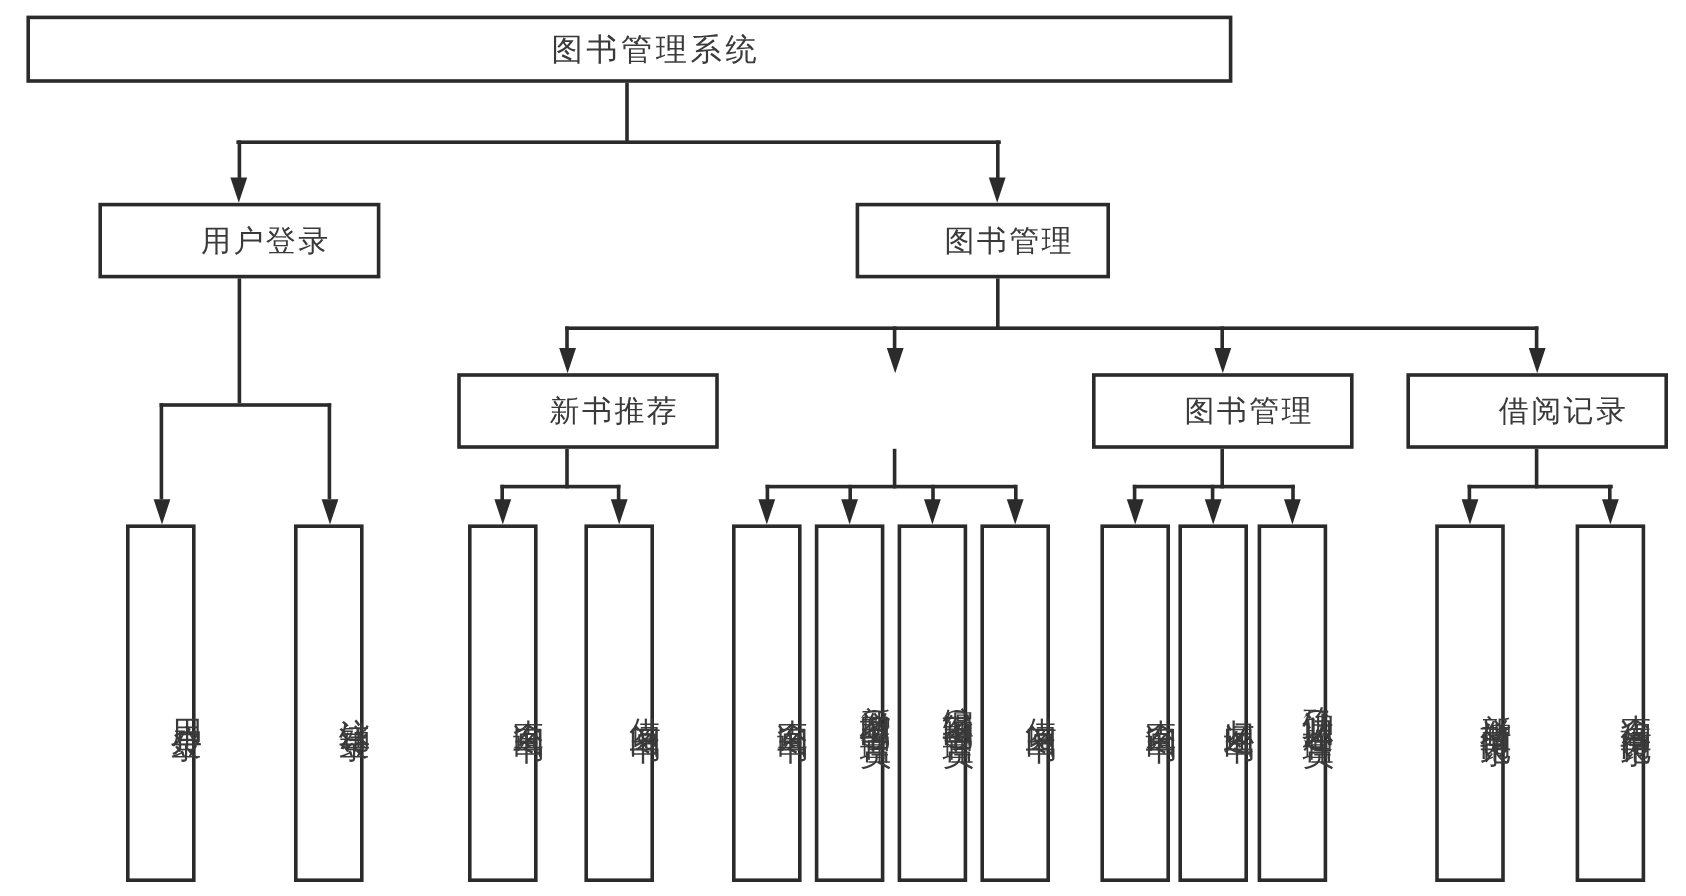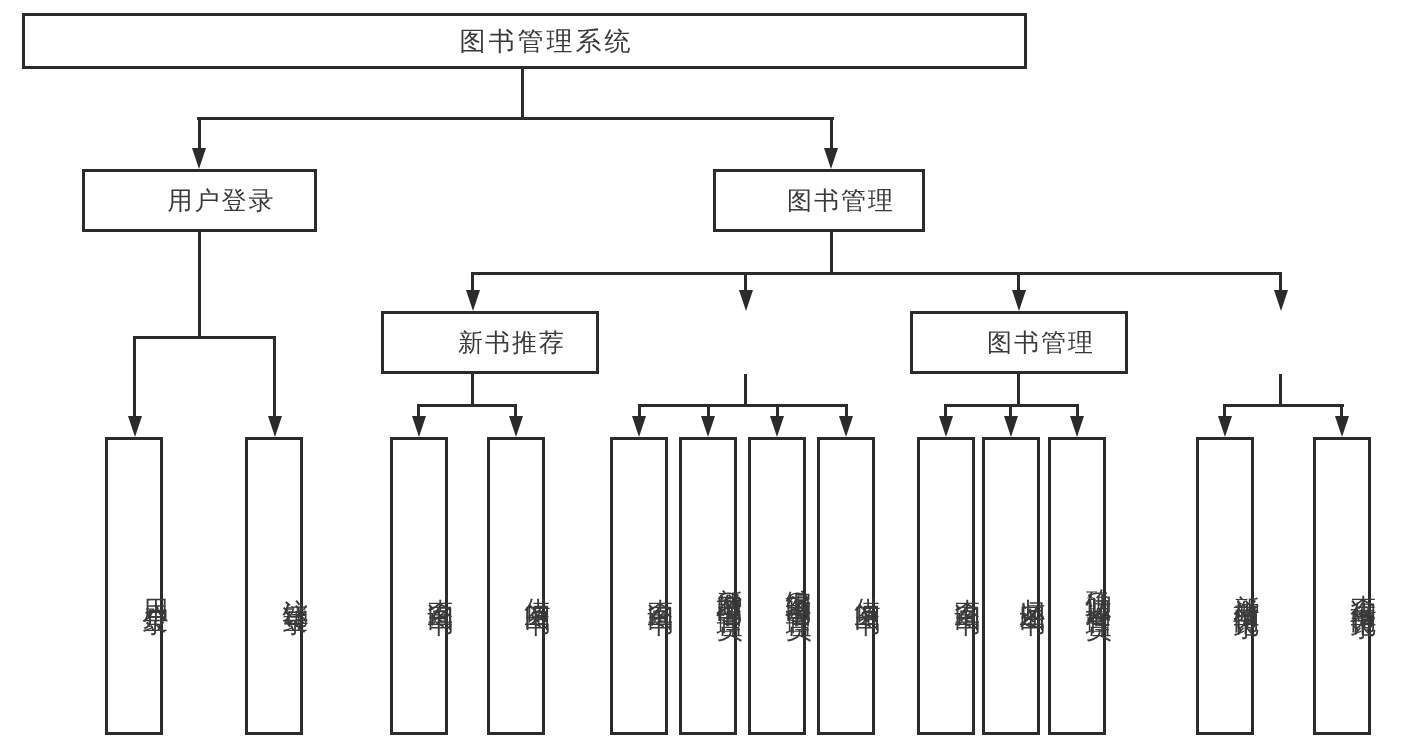--- a/index.html
+++ b/index.html
@@ -90,20 +90,21 @@
   <div class="arrow" style="left:466px; top:290px;"></div>
   <div class="vline" style="left:744px; top:272px; height:19px;"></div>
   <div class="arrow" style="left:739px; top:290px;"></div>
   <div class="vline" style="left:1017px; top:272px; height:19px;"></div>
   <div class="arrow" style="left:1012px; top:290px;"></div>
   <div class="vline" style="left:1279px; top:272px; height:19px;"></div>
   <div class="arrow" style="left:1274px; top:290px;"></div>
 
   <div class="box hbox" style="left:364px; top:311px; width:218px; height:63px;margin-left:17px;">新书推荐</div>
   <div class="box hbox" style="left:910px; top:311px; width:218px; height:63px;">图书管理</div>
+  <div class="box hbox" style="left:1172px; top:311px; width:218px; height:63px;">借阅记录</div>
 
   <div class="vline" style="left:471px; top:374px; height:33px;"></div>
   <div class="hline" style="left:417px; top:404px; width:100px;"></div>
   <div class="vline" style="left:417px; top:404px; height:13px;"></div>
   <div class="arrow" style="left:412px; top:416px;"></div>
   <div class="vline" style="left:514px; top:404px; height:13px;"></div>
   <div class="arrow" style="left:509px; top:416px;"></div>
 
   <div class="vline" style="left:744px; top:374px; height:33px;"></div>
   <div class="hline" style="left:638px; top:404px; width:209px;"></div>

